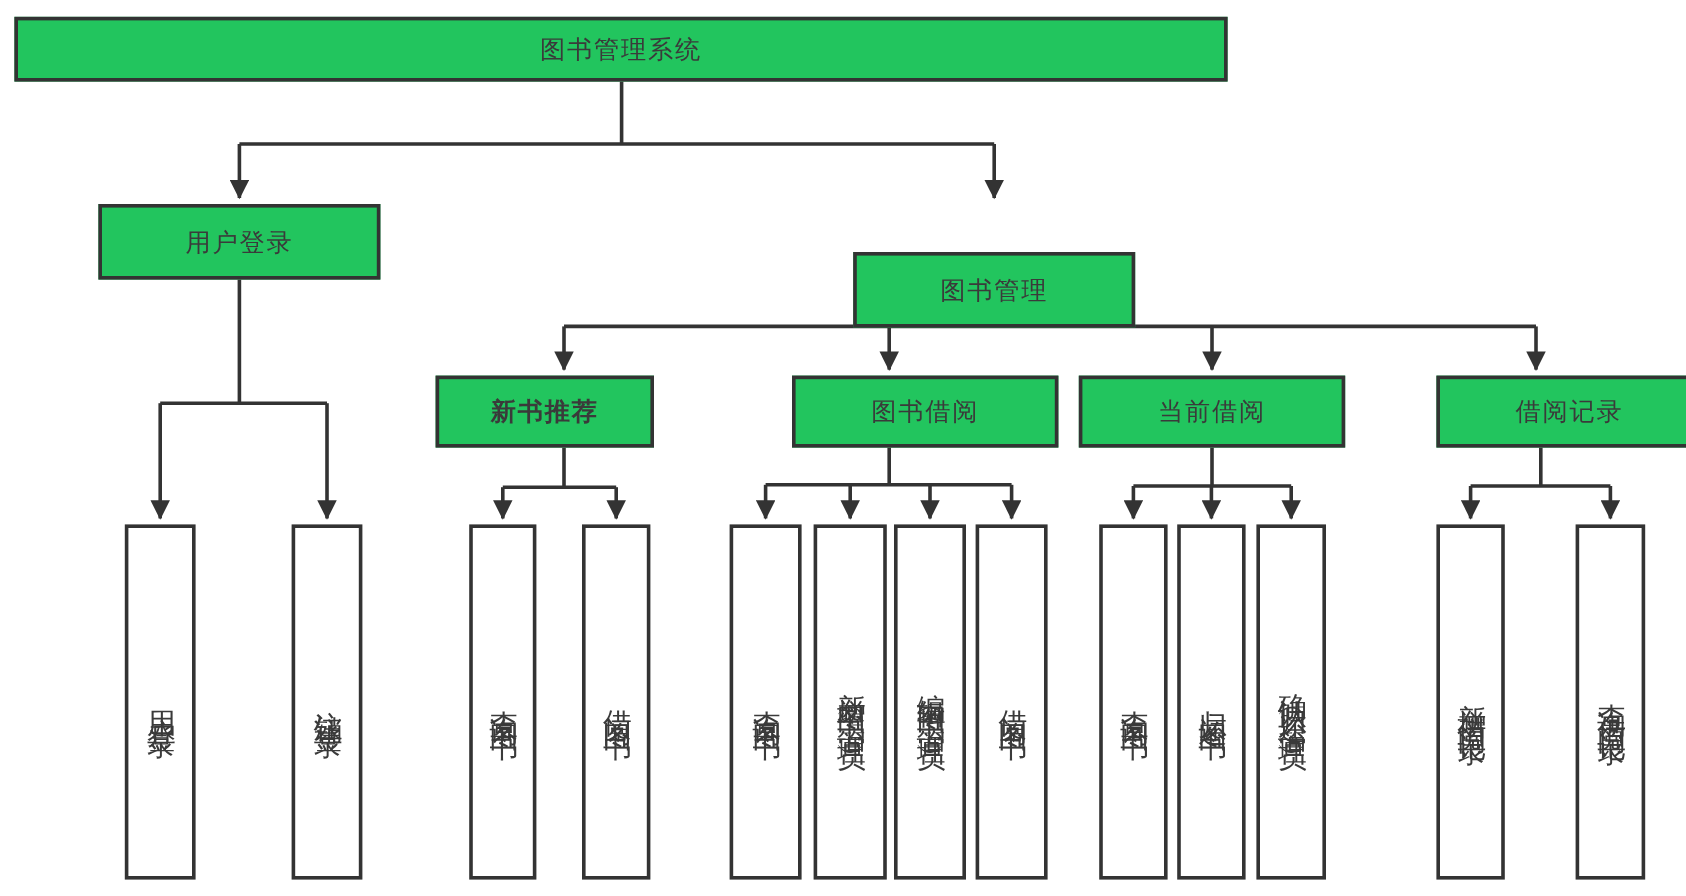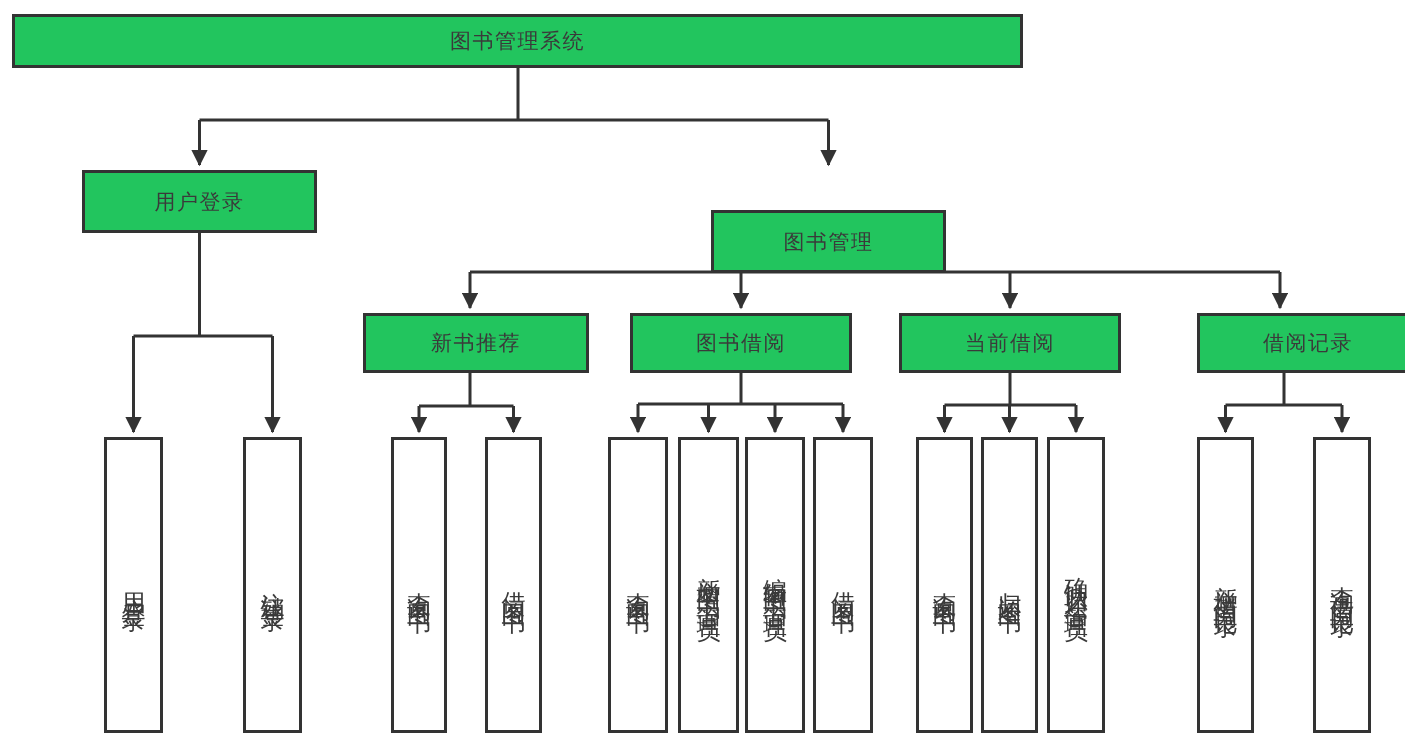--- a/index.html
+++ b/index.html
@@ -106,22 +106,22 @@
       <path d="M1225.5 405 V432"></path>
       <path d="M1342 405 V432"></path>
     </g>
   </svg>
 
   <div class="hnode" style="left:12px; top:14px; width:1011px; height:54px;">图书管理系统</div>
 
   <div class="hnode" style="left:82px; top:170px; width:235px; height:63px;">用户登录</div>
   <div class="hnode" style="left:711px; top:170px; width:235px; height:63px;margin-top:40px;">图书管理</div>
 
-  <div class="hnode" style="left:363px; top:313px; width:226px; height:60px;">新书推荐</div>
-  <div class="hnode" style="left:630px; top:313px; width:222px; height:60px;">图书借阅</div>
+  <div class="hnode" style="left:363px; top:313px; width:182px; height:60px;font-weight:bold;">新书推荐</div>
+  <div class="hnode" style="left:660px; top:313px; width:222px; height:60px;">图书借阅</div>
   <div class="hnode" style="left:899px; top:313px; width:222px; height:60px;">当前借阅</div>
   <div class="hnode" style="left:1173px; top:313px; width:222px; height:60px;margin-left:24px;">借阅记录</div>
 
   <div class="vnode" style="left:104px; width:59px;">
     <span class="vtext">用户登录</span>
   </div>
   <div class="vnode" style="left:243px; width:59px;">
     <span class="vtext">注销登录</span>
   </div>
 

